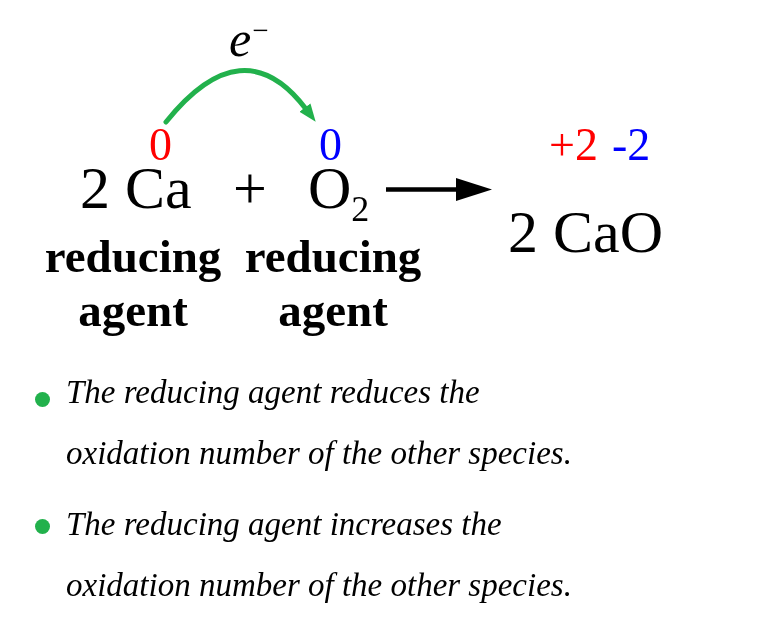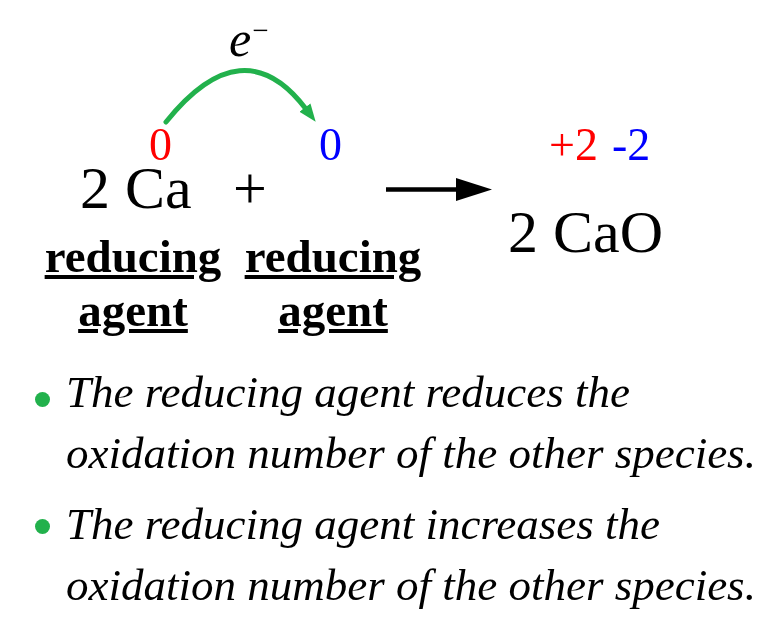--- a/index.html
+++ b/index.html
@@ -44,35 +44,35 @@
   .ox.red  { color: #ff0000; }
   .ox.blue { color: #0000ff; }
   #ox-ca    { left: 149px; }
   #ox-o2    { left: 319px; }
   #ox-cao-c { left: 549px; }
   #ox-cao-o { left: 612px; }
 
   
   .agent-label {
     top: 229px; font-size: 47px; font-weight: bold;
-    line-height: 54px; text-align: center; white-space: nowrap; text-decoration: underline;
+    line-height: 54px; text-align: center; white-space: nowrap;
   }
   #label-reducing  { left: 40px;  width: 186px; }
   #label-oxidizing { left: 235px; width: 196px; }
 
   
   .bullet-dot {
     width: 15px; height: 15px; border-radius: 50%;
     background: #22b14c; left: 35px;
   }
   #dot-1 { top: 392px; }
   #dot-2 { top: 519px; }
   .bullet-text {
     left: 66px; width: 700px;
-    font-size: 45px; font-style: italic; line-height: 61px;
+    font-size: 33px; font-style: italic; line-height: 61px;
     white-space: nowrap;
   }
   #bullet-text-1 { top: 362px; }
   #bullet-text-2 { top: 494px; }
 </style>
 </head>
 <body>
 
 <div id="canvas">
 
@@ -91,20 +91,21 @@
     </g>
   </svg>
 
   <div id="ox-ca" class="abs ox red">0</div>
   <div id="ox-o2" class="abs ox blue">0</div>
   <div id="ox-cao-c" class="abs ox red">+2</div>
   <div id="ox-cao-o" class="abs ox blue">-2</div>
 
   <div id="eq-2ca" class="abs eq">2 Ca</div>
   <div id="eq-plus" class="abs eq">+</div>
+  <div id="eq-o2" class="abs eq"><span>O</span><sub>2</sub></div>
   <div id="eq-product" class="abs eq">2 CaO</div>
 
   <div id="label-reducing" class="abs agent-label">
     <div>reducing</div>
     <div>agent</div>
   </div>
   <div id="label-oxidizing" class="abs agent-label">
     <div>reducing</div>
     <div>agent</div>
   </div>

